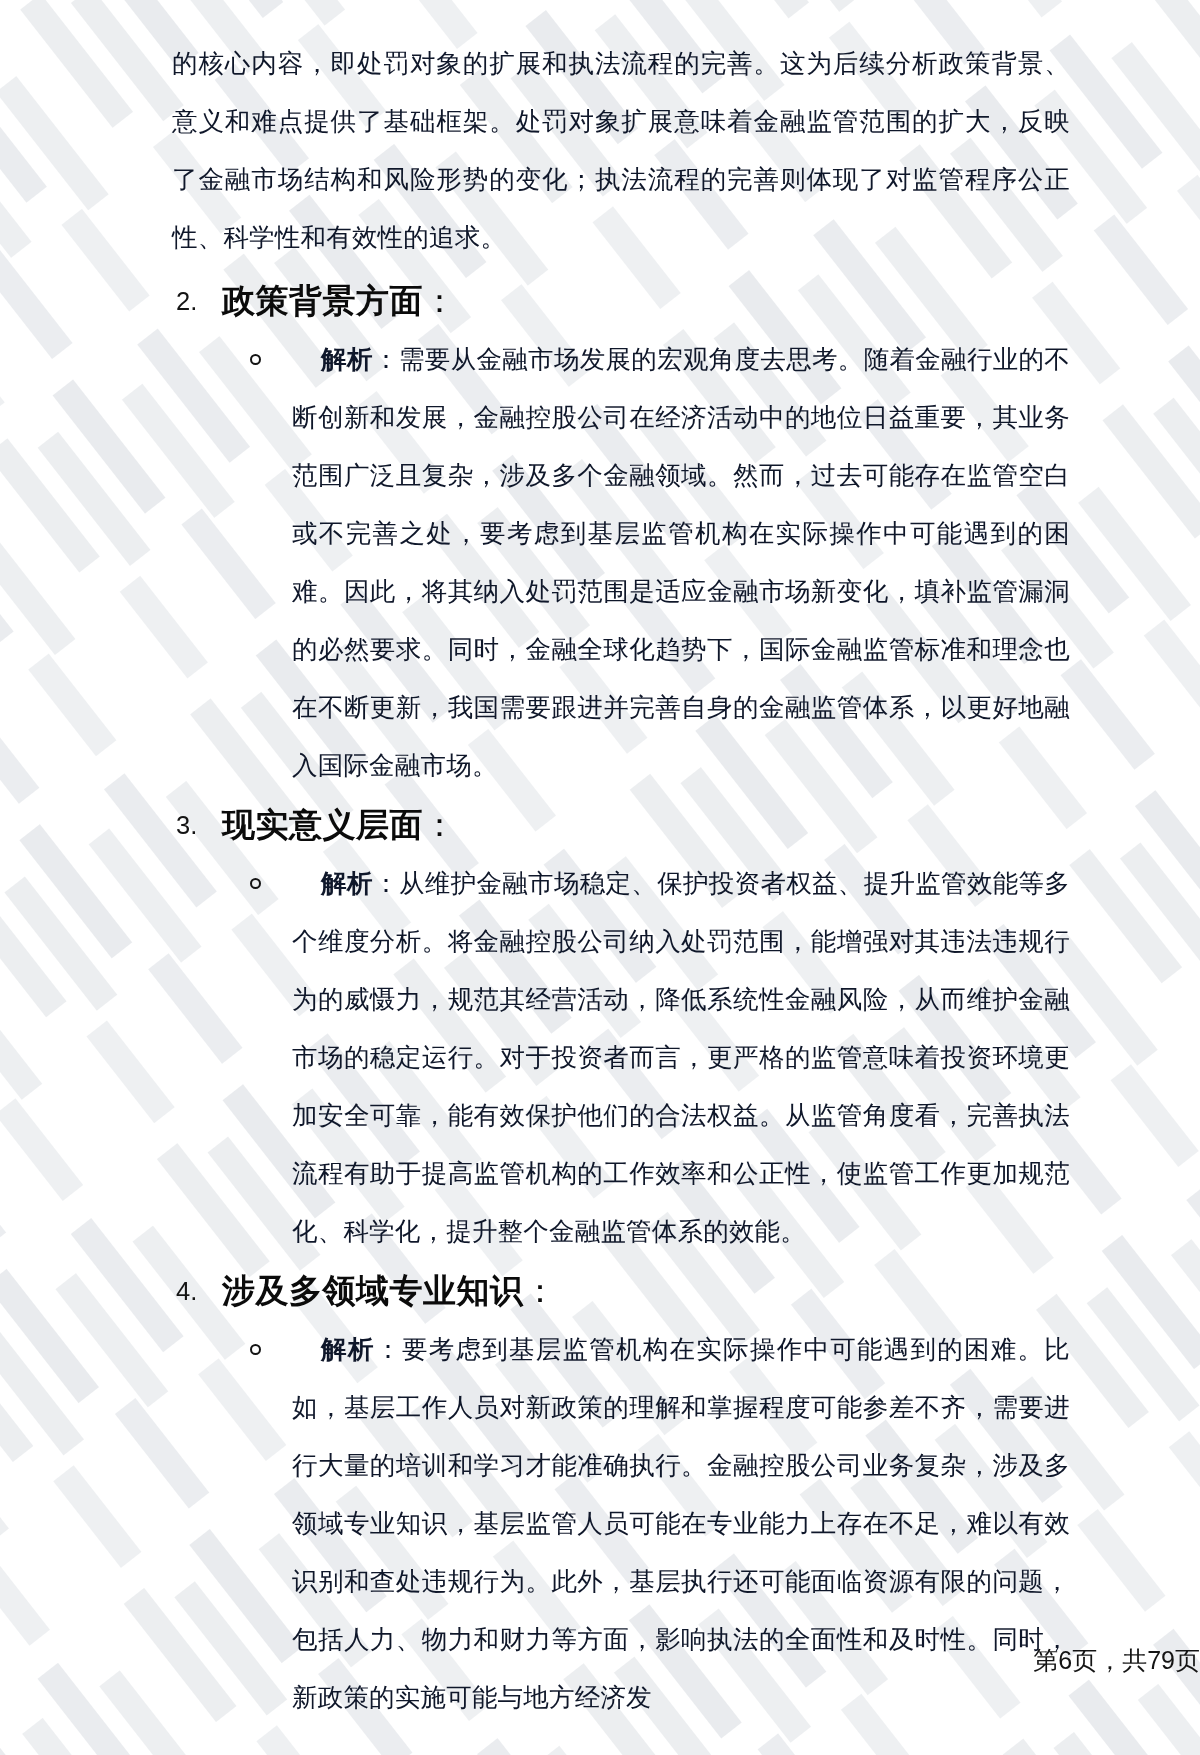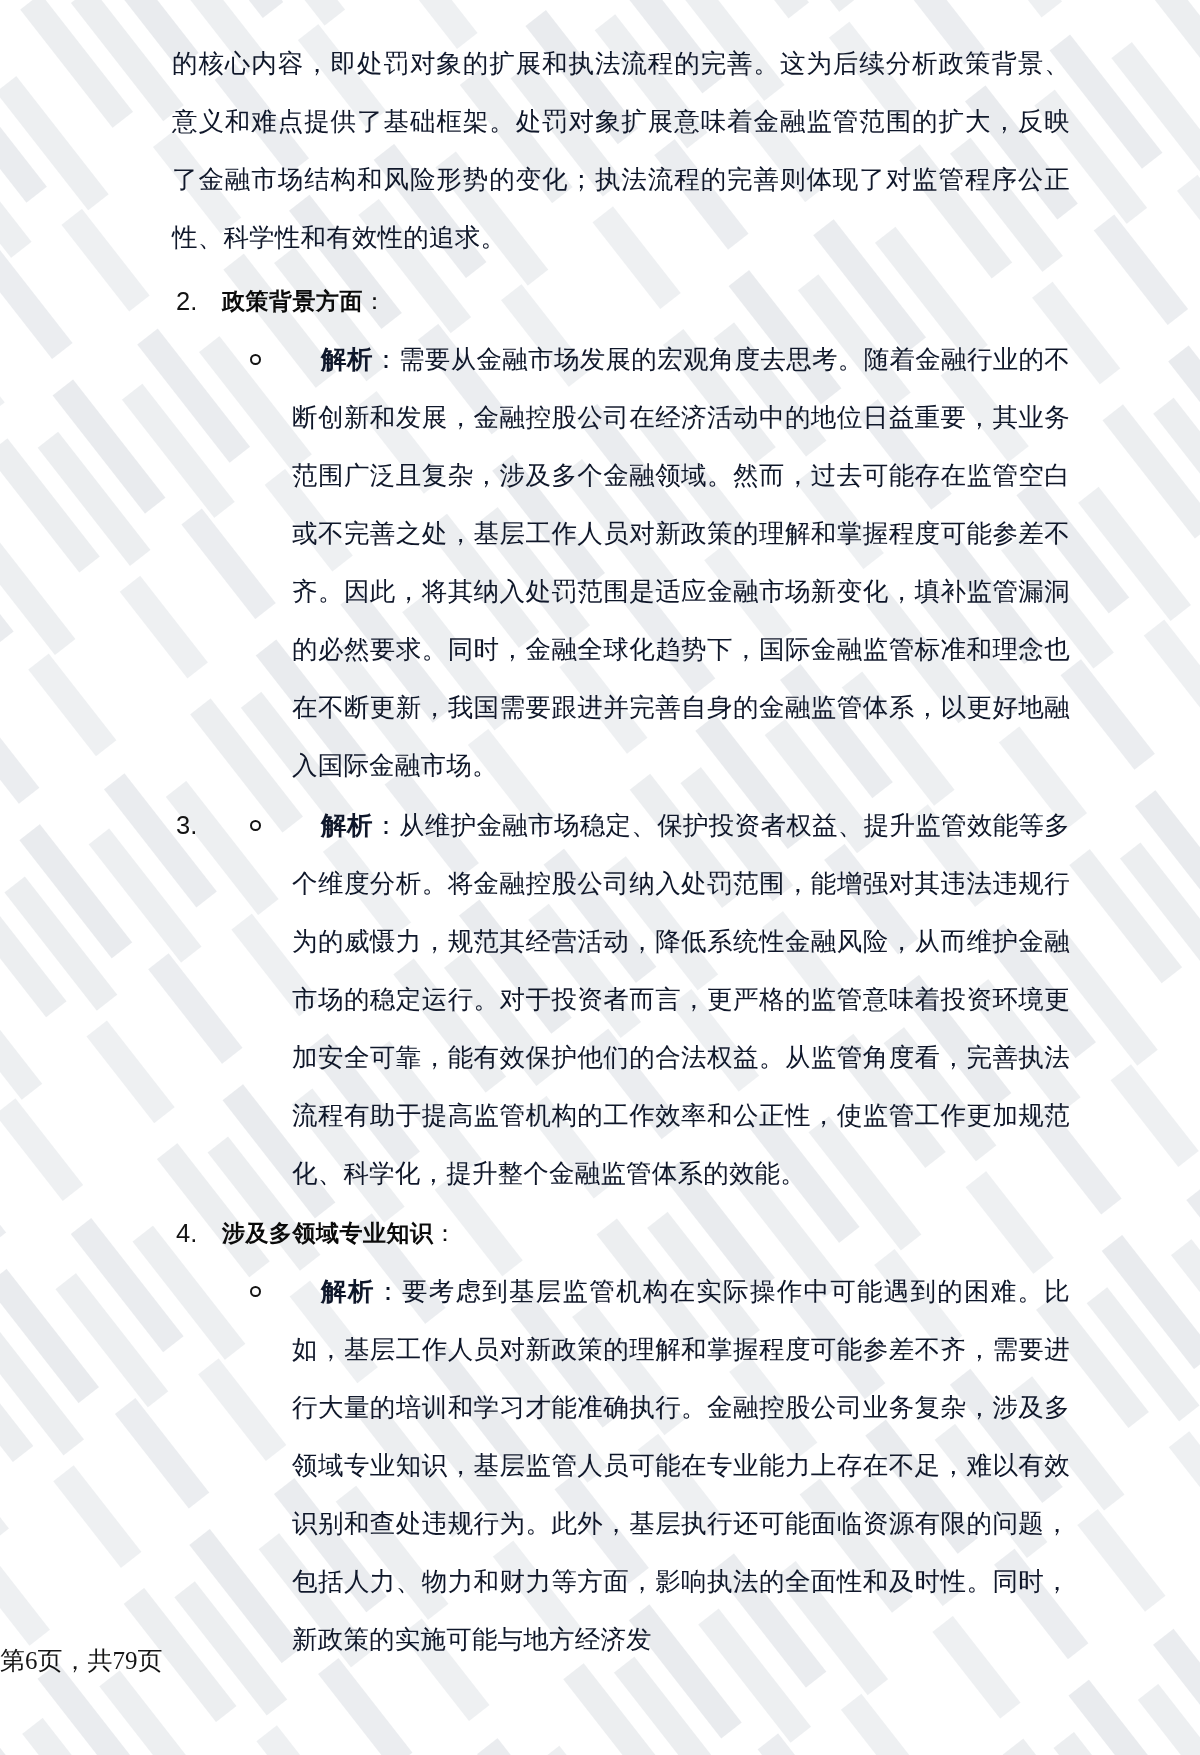--- a/index.html
+++ b/index.html
@@ -66,21 +66,21 @@
     content: counter(numitem) ".";
     position: absolute;
     left: 26px;
     top: 0;
     font-size: 25.5px;
     line-height: 58px;
     color: #141414;
   }
 
   .item-head {
-    font-size: 23px;
+    font-size: 33px;
     line-height: 58px;
     margin: 0;
     color: #0b0b0b;
   }
   .item-head .head-label {
     font-weight: bold;
     letter-spacing: 0.5px;
   }
   .item-head .head-colon {
     font-weight: normal;
@@ -111,25 +111,24 @@
     letter-spacing: 0.5px;
     margin-left: 29px;
   }
 
   
   #footer {
     position: absolute;
     left: 0;
     right: 0;
     bottom: 78px;
-    text-align: left;
+    text-align: right;
     font-size: 25px;
     color: #141414;
     z-index: 3;
-    font-family: Liberation Serif, serif;
   }
 </style>
 </head>
 <body>
 
 <div id="watermark">
   <svg viewBox="0 0 1200 1755" preserveAspectRatio="none" xmlns="http://www.w3.org/2000/svg" aria-hidden="true">
     <defs>
       <pattern id="wm" width="300" height="330" patternUnits="userSpaceOnUse" patternTransform="rotate(-38 0 0)">
         <rect x="0" y="0" width="300" height="330" fill="none"></rect>
@@ -154,26 +153,29 @@
 
   <ol class="num-list">
 
     <li class="num-item">
       <div class="item-head">
         <span class="head-label">政策背景方面</span><span class="head-colon">：</span>
       </div>
       <ul class="sub-list">
         <li class="sub-item">
           <span class="bullet-ring"></span>
-          <p class="para"><span class="analysis-label">解析</span><span>：</span><span>需要从金融市场发展的宏观角度去思考。随着金融行业的不断创新和发展，金融控股公司在经济活动中的地位日益重要，其业务范围广泛且复杂，涉及多个金融领域。然而，过去可能存在监管空白或不完善之处，基层工作人员对新政策的理解和掌握程度可能参差不齐。因此，将其纳入处罚范围是适应金融市场新变化，填补监管漏洞的必然要求。同时，金融全球化趋势下，国际金融监管标准和理念也在不断更新，我国需要跟进并完善自身的金融监管体系，以更好地融入国际金融市场。</span></p>
+          <p class="para"><span class="analysis-label">解析</span><span>：</span><span>需要从金融市场发展的宏观角度去思考。随着金融行业的不断创新和发展，金融控股公司在经济活动中的地位日益重要，其业务范围广泛且复杂，涉及多个金融领域。然而，过去可能存在监管空白或不完善之处，要考虑到基层监管机构在实际操作中可能遇到的困难。因此，将其纳入处罚范围是适应金融市场新变化，填补监管漏洞的必然要求。同时，金融全球化趋势下，国际金融监管标准和理念也在不断更新，我国需要跟进并完善自身的金融监管体系，以更好地融入国际金融市场。</span></p>
         </li>
       </ul>
     </li>
 
     <li class="num-item">
+      <div class="item-head">
+        <span class="head-label">现实意义层面</span><span class="head-colon">：</span>
+      </div>
       <ul class="sub-list">
         <li class="sub-item">
           <span class="bullet-ring"></span>
           <p class="para"><span class="analysis-label">解析</span><span>：</span><span>从维护金融市场稳定、保护投资者权益、提升监管效能等多个维度分析。将金融控股公司纳入处罚范围，能增强对其违法违规行为的威慑力，规范其经营活动，降低系统性金融风险，从而维护金融市场的稳定运行。对于投资者而言，更严格的监管意味着投资环境更加安全可靠，能有效保护他们的合法权益。从监管角度看，完善执法流程有助于提高监管机构的工作效率和公正性，使监管工作更加规范化、科学化，提升整个金融监管体系的效能。</span></p>
         </li>
       </ul>
     </li>
 
     <li class="num-item">
       <div class="item-head">

